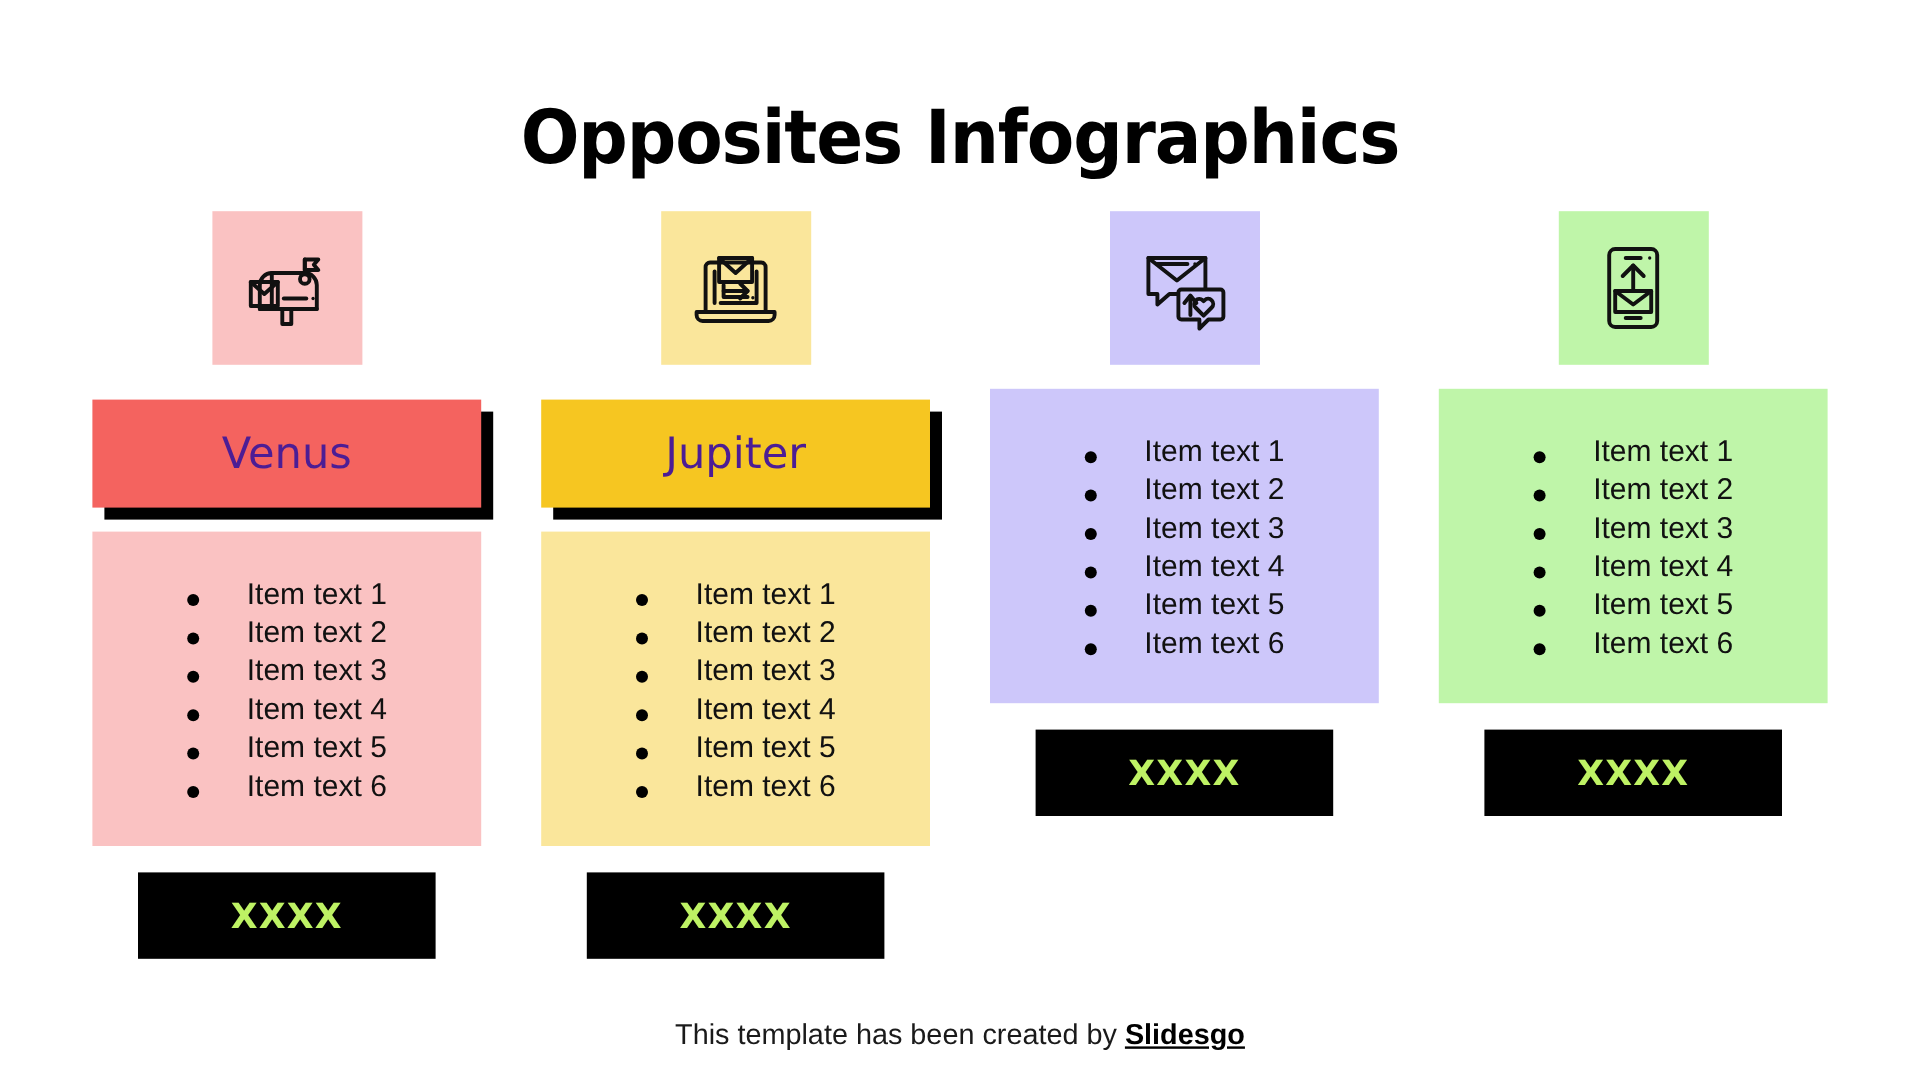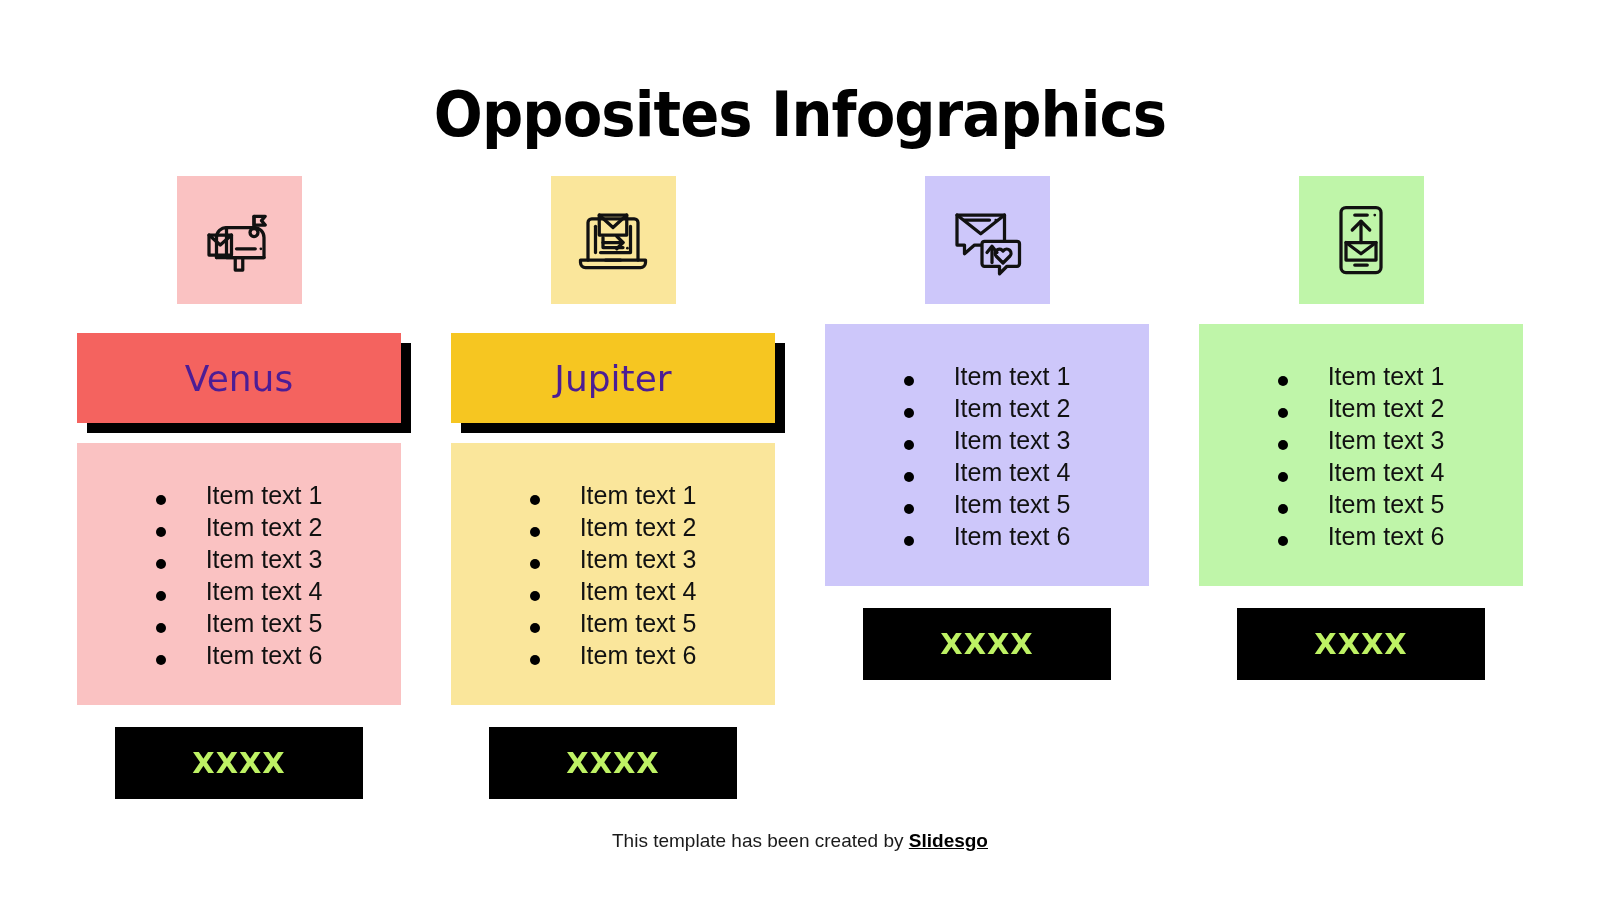--- a/index.html
+++ b/index.html
@@ -147,24 +147,24 @@
     font-family: "DejaVu Sans", sans-serif;
     font-weight: bold;
     font-size: 29px;
     letter-spacing: 1px;
   }
 
   
   .footer {
     position: absolute;
     left: 0;
-    bottom: 48px;
+    bottom: 23px;
     width: 1600px;
     text-align: center;
-    font-size: 19px;
+    font-size: 24px;
     color: #1a1a1a;
   }
   .footer-brand {
     font-weight: bold;
     text-decoration: underline;
     color: #000000;
   }
 </style>
 </head>
 <body style="background: rgb(255, 255, 255);">

